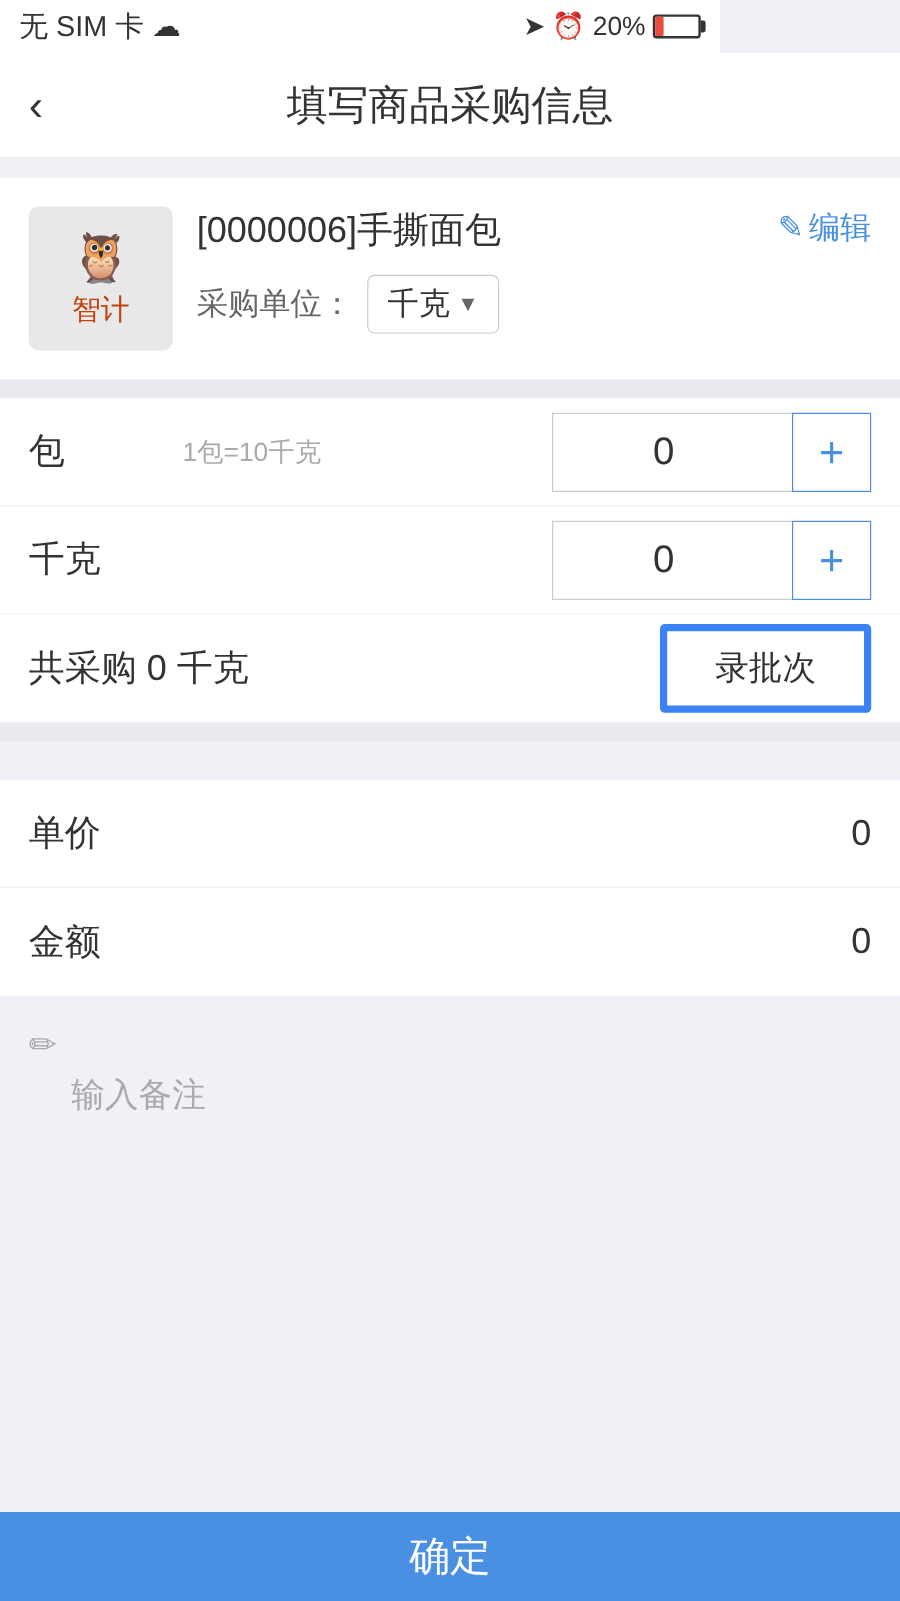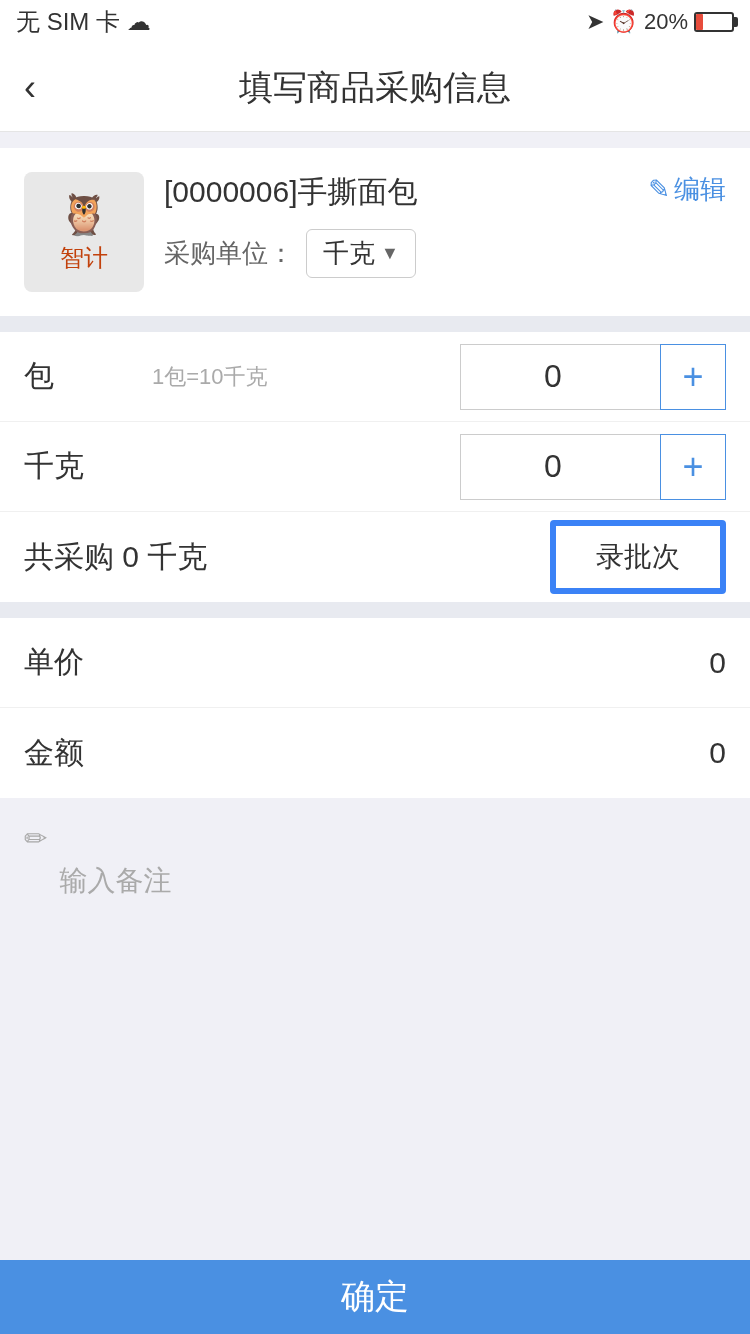--- a/index.html
+++ b/index.html
@@ -8,21 +8,21 @@
       width: 750px;
       min-height: 1334px;
       font-family: -apple-system, 'PingFang SC', 'Helvetica Neue', sans-serif;
       background: #f0f0f6;
       font-size: 28px;
       color: #333;
     }
 
     
     .status-bar {
-      width: 750px;
+      width: 600px;
       height: 44px;
       background: #fff;
       display: flex;
       align-items: center;
       justify-content: space-between;
       padding: 0 16px;
       font-size: 24px;
       color: #333;
     }
     .status-left { display: flex; align-items: center; gap: 8px; }
@@ -223,21 +223,21 @@
       border: 6px solid #3b82f6;
       padding: 12px 40px;
       font-size: 28px;
       color: #333;
       background: #fff;
       cursor: pointer;
       border-radius: 4px;
     }
 
     
-    .info-section { background: #fff; margin-top: 0; }
+    .info-section { background: #fff; margin-top: 32px; }
     .info-row {
       display: flex;
       align-items: center;
       padding: 0 24px;
       height: 90px;
       border-bottom: 1px solid #f0f0f0;
     }
     .info-row:last-child { border-bottom: none; }
     .info-label {
       font-size: 30px;

